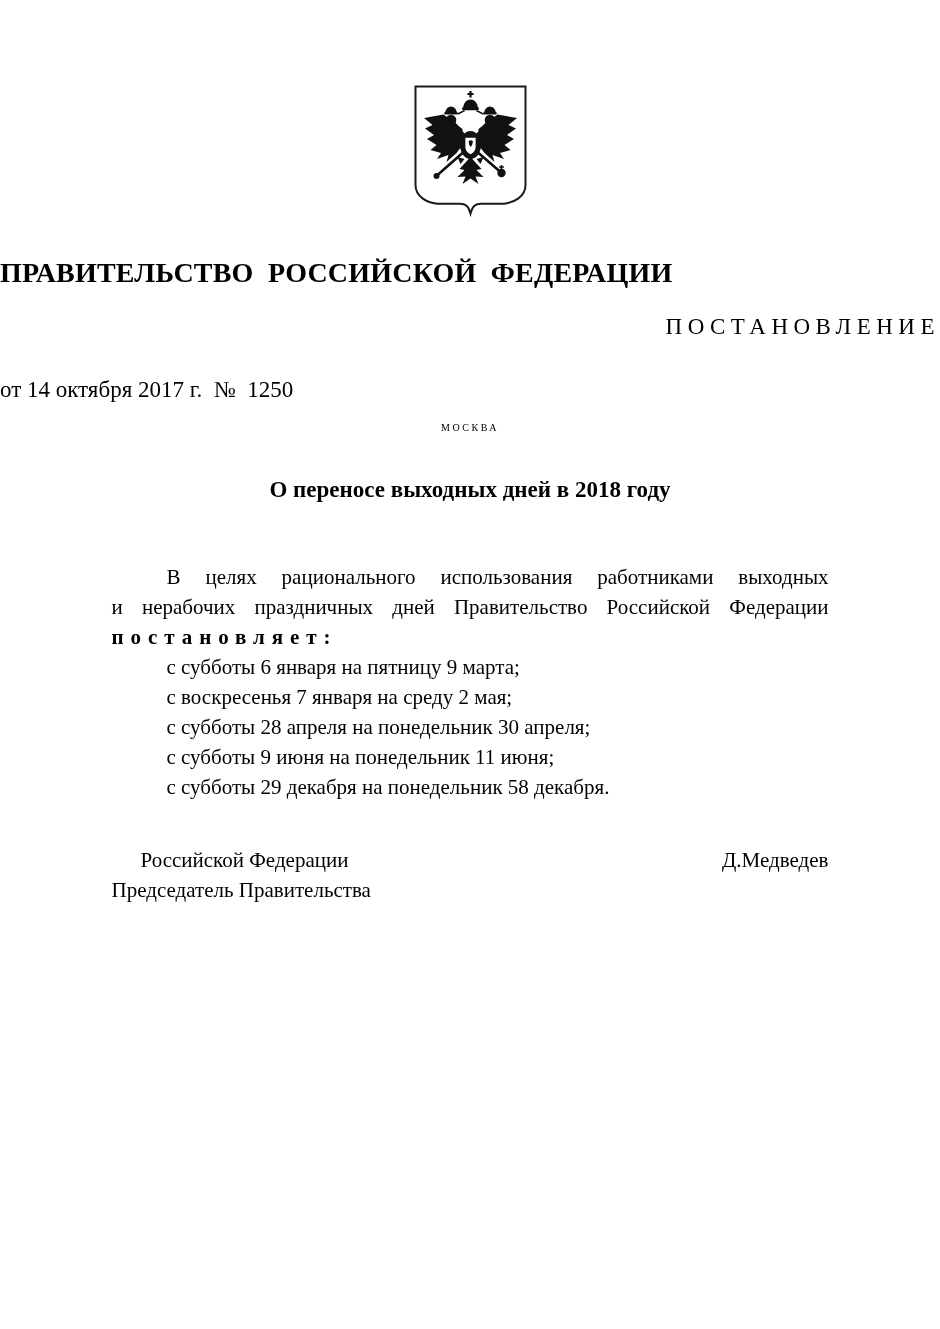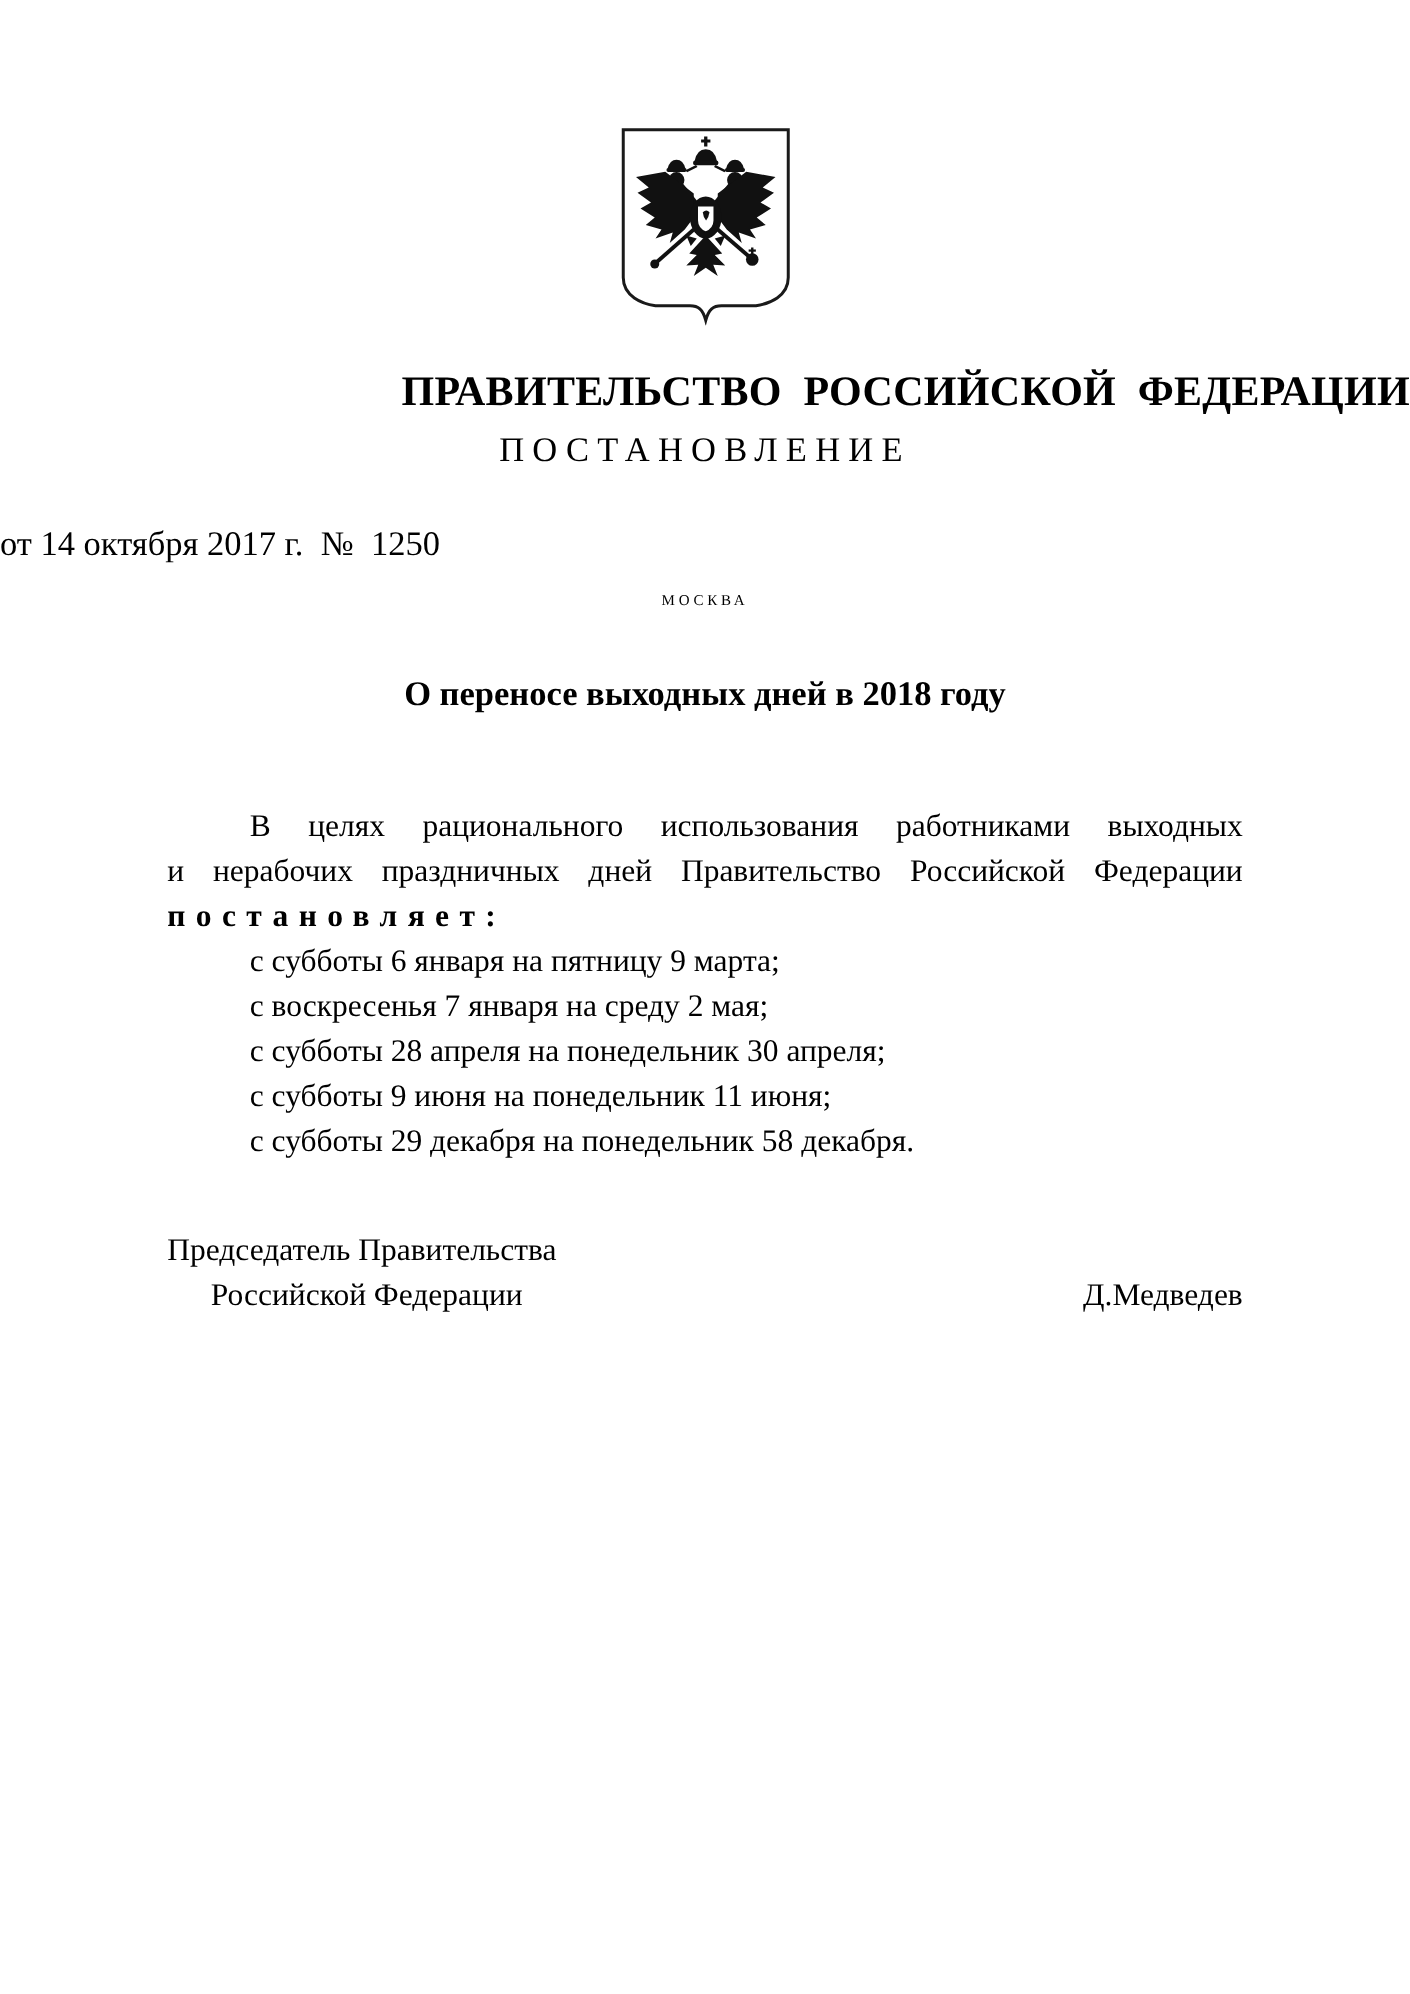--- a/index.html
+++ b/index.html
@@ -20,31 +20,31 @@
   
   .emblem-wrap {
     width: 113px;
     height: 132px;
     margin: 85px auto 0 auto;
   }
   .emblem-wrap svg { display: block; width: 113px; height: 132px; }
 
   
   .org-heading {
-    margin-top: 28px;
-    text-align: right;
+    margin-top: 39px;
+    text-align: left;
     font-size: 28px;
     line-height: 34px;
     font-weight: 700;
     letter-spacing: 0.2px;
     white-space: pre;
   }
   .doc-type {
-    margin-top: 6px;
-    text-align: center;
+    margin-top: 22px;
+    text-align: right;
     font-size: 23px;
     line-height: 30px;
     letter-spacing: 5.5px;
     white-space: pre;
   }
   .date-number {
     margin-top: 34px;
     text-align: left;
     font-size: 23px;
     line-height: 28px;
@@ -175,20 +175,20 @@
     <div class="line line-justify">и нерабочих праздничных дней Правительство Российской Федерации</div>
     <div class="line resolves">постановляет:</div>
     <div class="line indented">с субботы 6 января на пятницу 9 марта;</div>
     <div class="line indented">с воскресенья 7 января на среду 2 мая;</div>
     <div class="line indented">с субботы 28 апреля на понедельник 30 апреля;</div>
     <div class="line indented">с субботы 9 июня на понедельник 11 июня;</div>
     <div class="line indented">с субботы 29 декабря на понедельник 58 декабря.</div>
   </div>
 
   <div class="signature">
-    <div class="line">Председатель Правительства</div>
     <div class="line sig-row2">
       <span class="sig-title2">Российской Федерации</span>
       <span>Д.Медведев</span>
     </div>
+    <div class="line">Председатель Правительства</div>
   </div>
 
 </div>
 
 </body></html>

